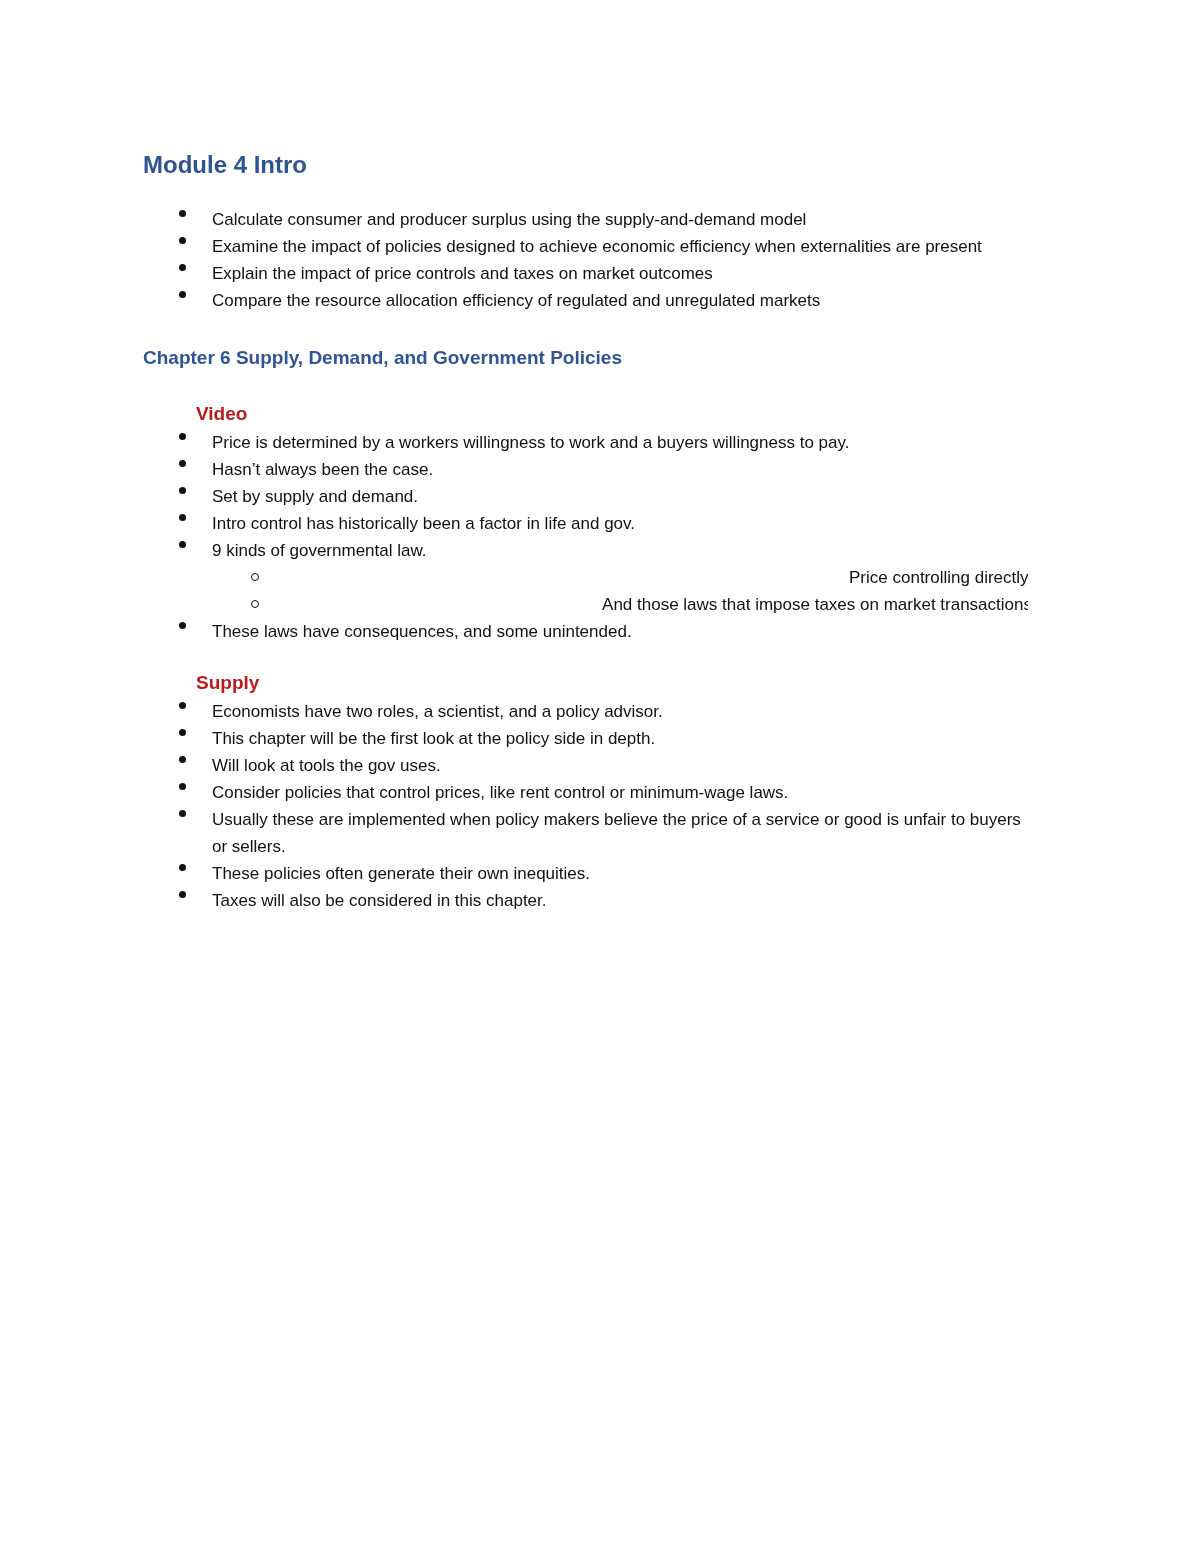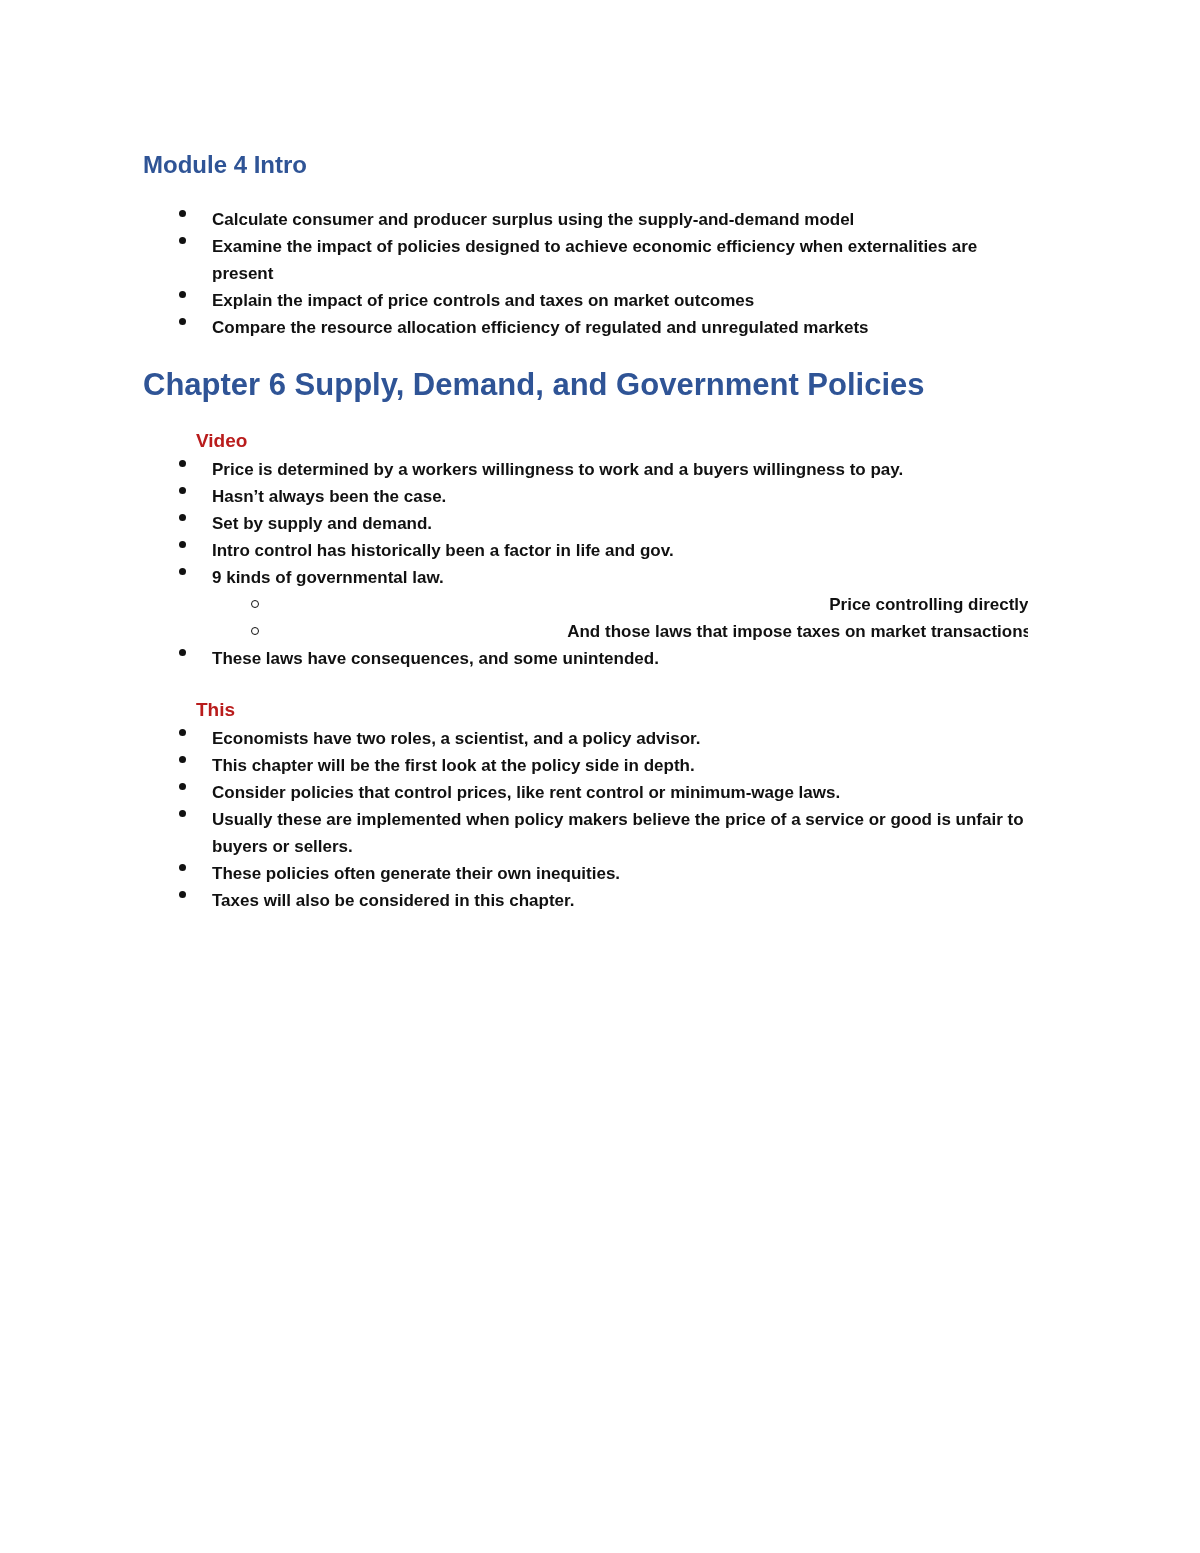--- a/index.html
+++ b/index.html
@@ -24,35 +24,34 @@
     color: #2F5496;
     font-weight: bold;
     font-family: "Liberation Sans", sans-serif;
   }
   .h1-module {
     font-size: 24px;
     line-height: 33px;
     margin: 0 0 25px 0;
   }
   .h1-chapter {
-    font-size: 31px;
+    font-size: 19px;
     line-height: 37px;
     margin: 25px 0 0 0;
   }
   .h2 {
     color: #b91c1c;
     font-weight: bold;
     font-size: 19px;
     line-height: 26px;
     margin: 25px 0 2px 53px;
   }
   ul.bullets {
     list-style: none;
     width: 889px;
-    font-weight: bold;
   }
   li {
     position: relative;
     font-size: 17px;
     line-height: 27px;
     color: #111111;
   }
   li.lvl1 { padding-left: 69px; }
   li.lvl1::before {
     content: "";
@@ -100,24 +99,25 @@
     <li class="lvl1">Price is determined by a workers willingness to work and a buyers willingness to pay.</li>
     <li class="lvl1">Hasn’t always been the case.</li>
     <li class="lvl1">Set by supply and demand.</li>
     <li class="lvl1">Intro control has historically been a factor in life and gov.</li>
     <li class="lvl1">9 kinds of governmental law.</li>
     <li class="lvl2">Price controlling directly,</li>
     <li class="lvl2">And those laws that impose taxes on market transactions</li>
     <li class="lvl1">These laws have consequences, and some unintended.</li>
   </ul>
 
-  <h2 class="h2">This</h2>
+  <h2 class="h2">Supply</h2>
 
   <ul class="bullets">
     <li class="lvl1">Economists have two roles, a scientist, and a policy advisor.</li>
     <li class="lvl1">This chapter will be the first look at the policy side in depth.</li>
+    <li class="lvl1">Will look at tools the gov uses.</li>
     <li class="lvl1">Consider policies that control prices, like rent control or minimum-wage laws.</li>
     <li class="lvl1">Usually these are implemented when policy makers believe the price of a service or good is unfair to buyers or sellers.</li>
     <li class="lvl1">These policies often generate their own inequities.</li>
     <li class="lvl1">Taxes will also be considered in this chapter.</li>
   </ul>
 
 </div>
 
 </body></html>

